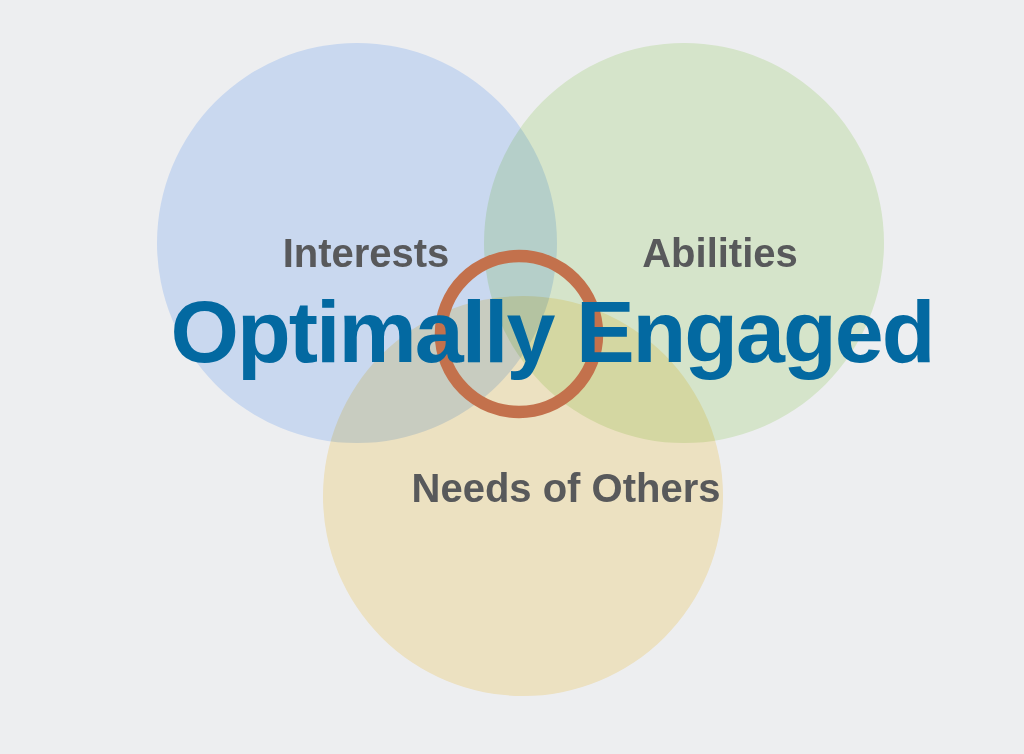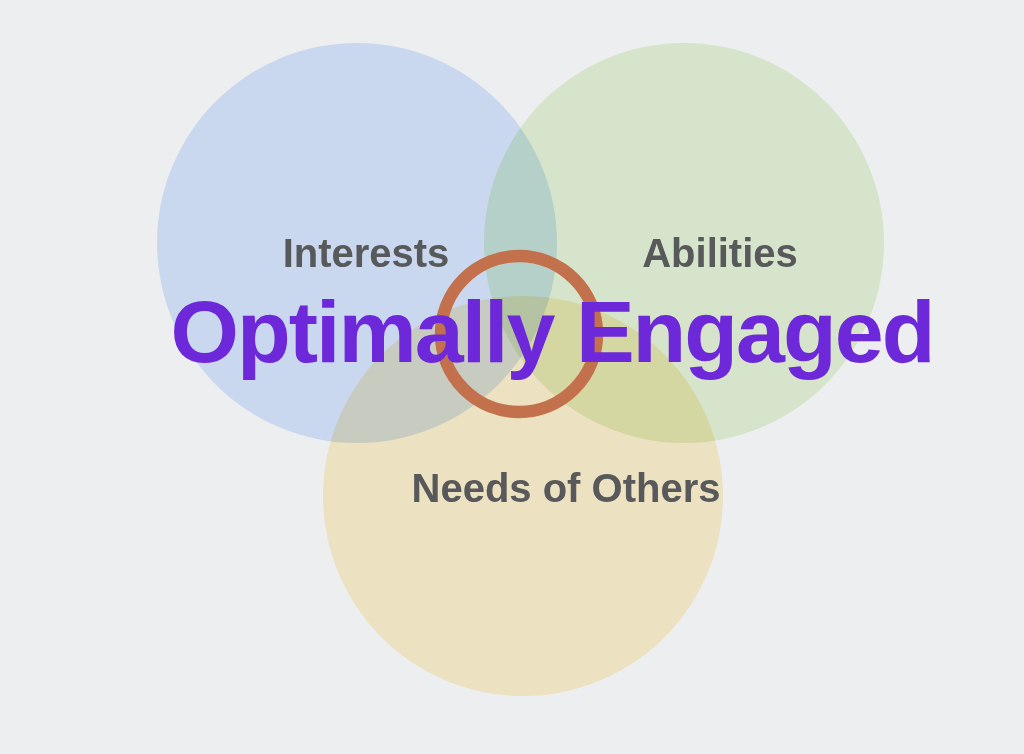--- a/index.html
+++ b/index.html
@@ -69,14 +69,14 @@
   <svg class="ring" viewBox="0 0 180 180">
     <circle cx="90" cy="90" r="78" fill="none" stroke-width="12.5" stroke="#C3714C"></circle>
   </svg>
 
   <div class="set-label label-interests" style="color: rgb(88, 89, 91);">Interests</div>
 
   <div class="set-label label-abilities" style="color: rgb(88, 89, 91);">Abilities</div>
 
   <div class="set-label label-needs" style="color: rgb(88, 89, 91); margin-left: 45px;">Needs of Others</div>
 
-  <div class="main-title" style="color: #6d28d9;">Optimally Engaged</div>
+  <div class="main-title" style="color: #0369a1;">Optimally Engaged</div>
 </div>
 
 </body></html>

